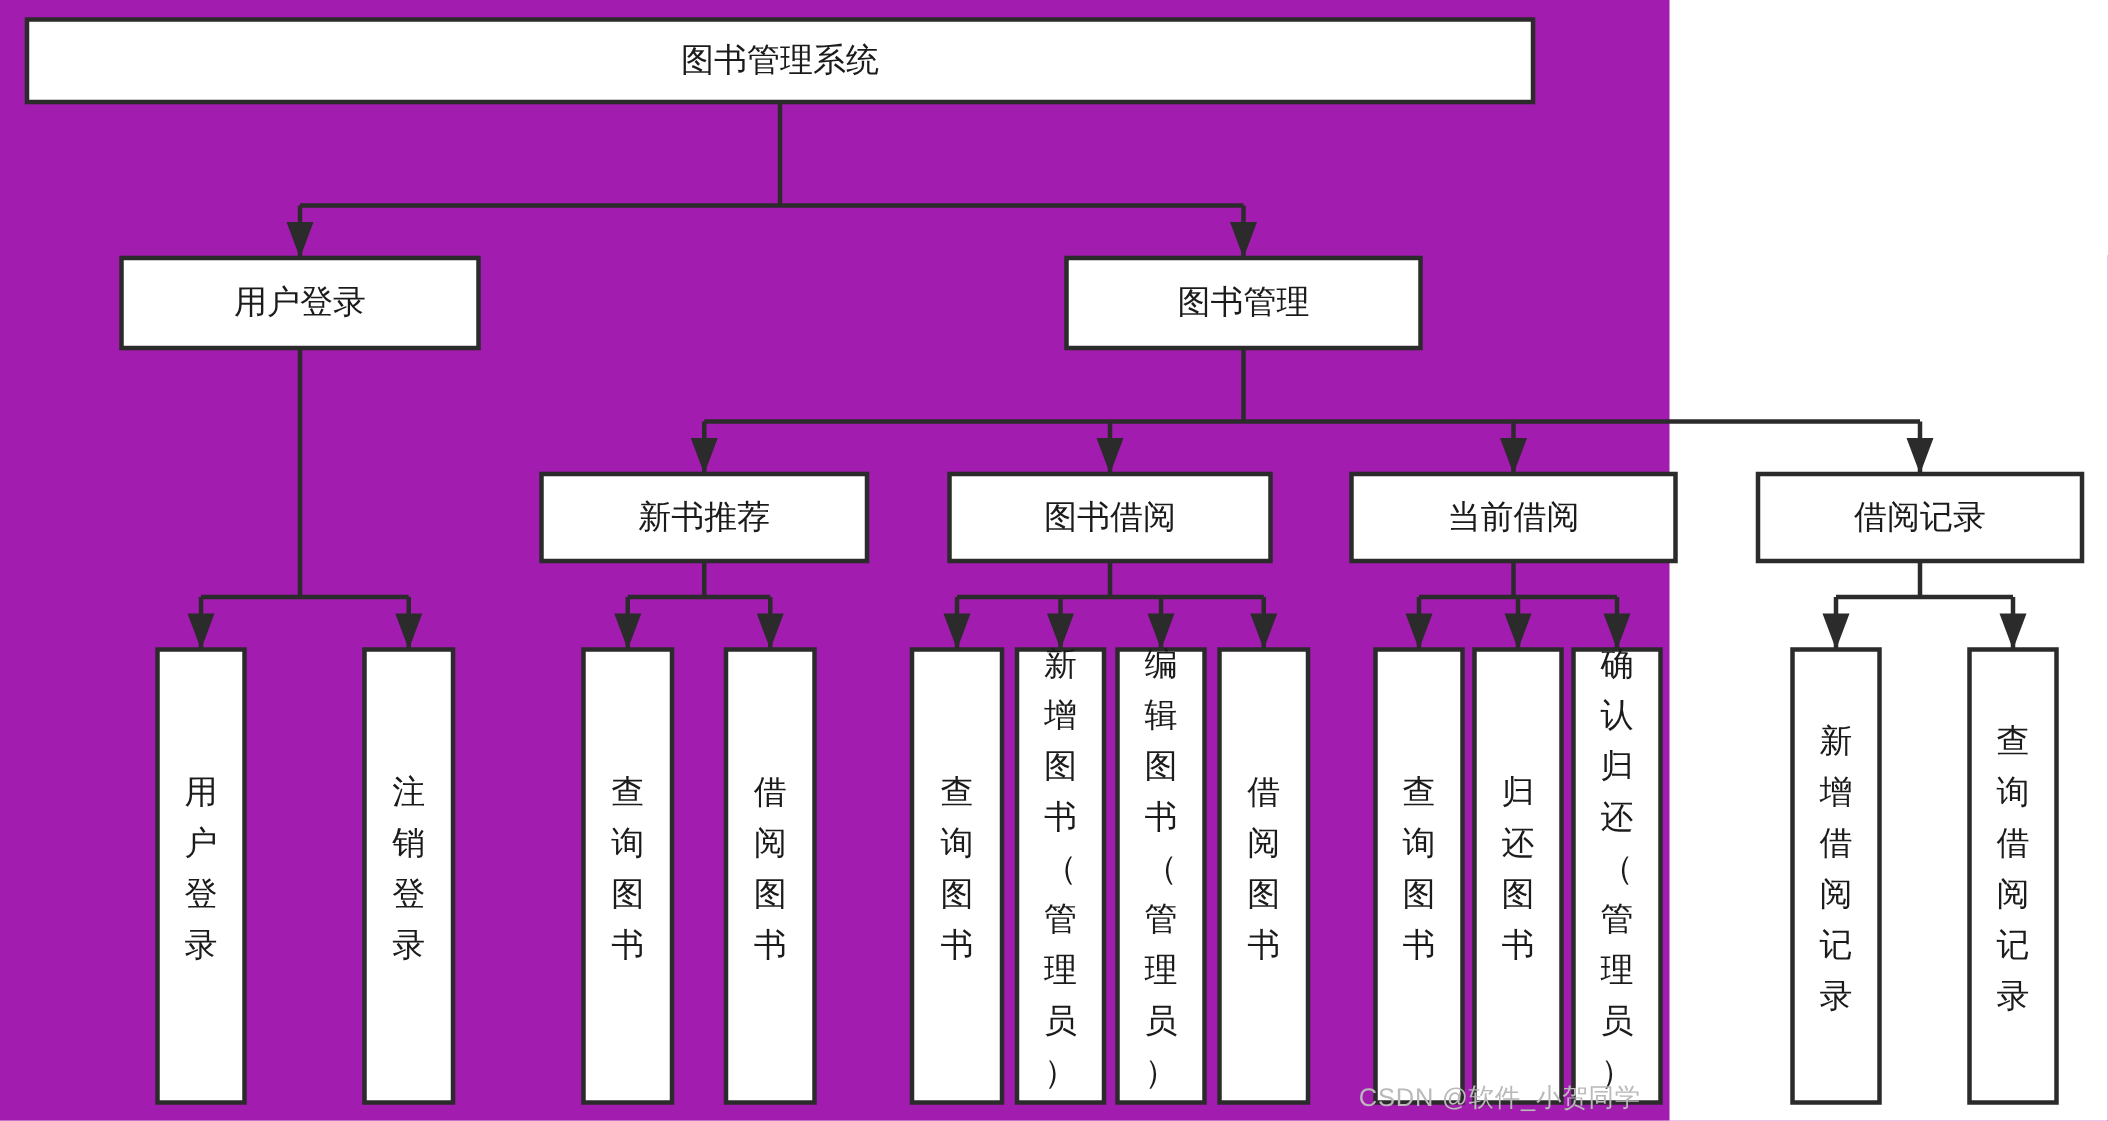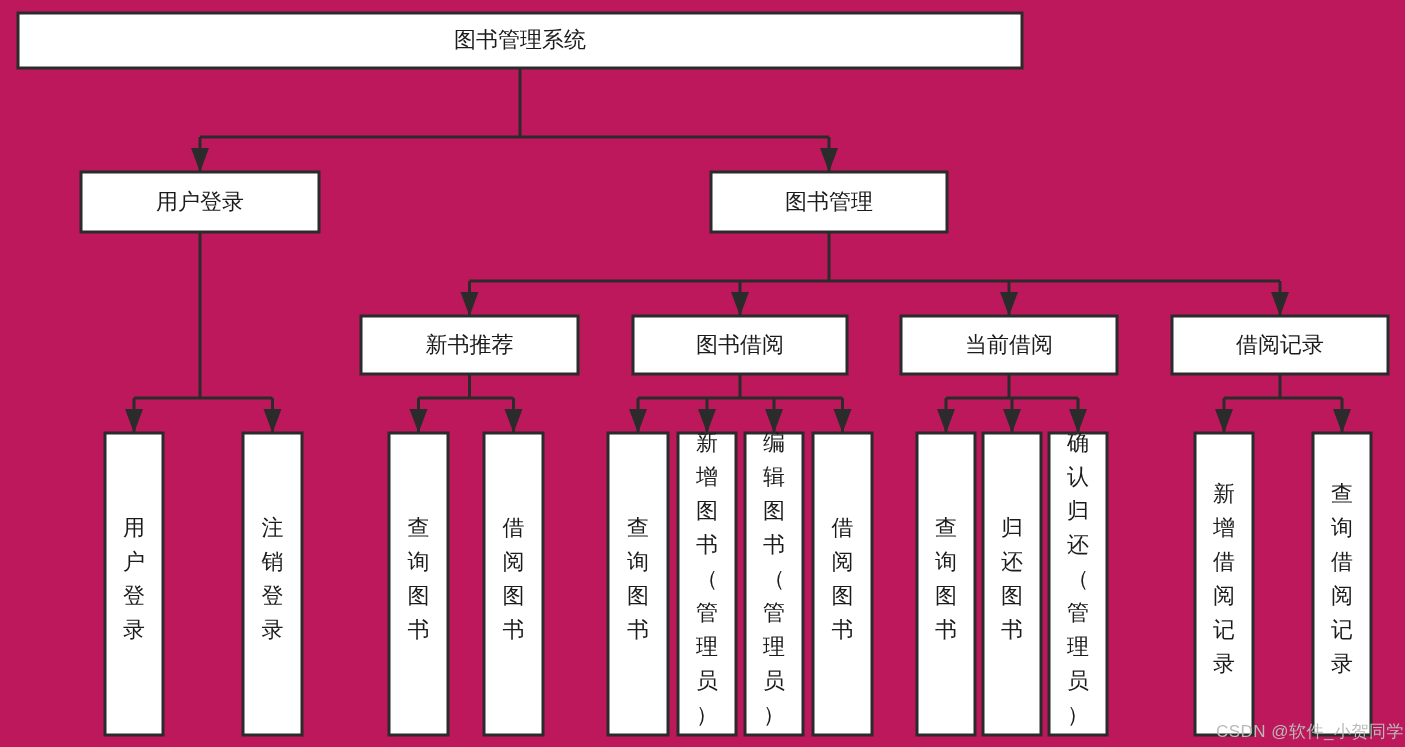--- a/index.html
+++ b/index.html
@@ -8,23 +8,23 @@
     background: #ffffff;
   }
   body {
     width: 1405px;
     height: 747px;
     font-family: "Liberation Sans", "DejaVu Sans", sans-serif;
     overflow: hidden;
   }
   #diagram-root {
     position: relative;
-    width: 1405px;
+    width: 1113px;
     height: 747px;
-    background: #be185d;
+    background: #a21caf;
   }
   svg.diagram {
     position: absolute;
     left: 0;
     top: 0;
     width: 1405px;
     height: 747px;
   }
   .node-rect {
     fill: #ffffff;
@@ -49,21 +49,21 @@
     dominant-baseline: middle;
   }
   .node-label-v {
     font-family: "Liberation Sans", "DejaVu Sans", sans-serif;
     font-size: 22px;
     fill: #1b1b1b;
     text-anchor: middle;
   }
   .watermark {
     position: absolute;
-    right: 1px;
+    right: 19px;
     bottom: 4px;
     font-family: "Liberation Sans", "DejaVu Sans", sans-serif;
     font-size: 17px;
     color: #b9b9b9;
     letter-spacing: 0.5px;
     white-space: nowrap;
     user-select: none;
   }
 </style>
 </head>

